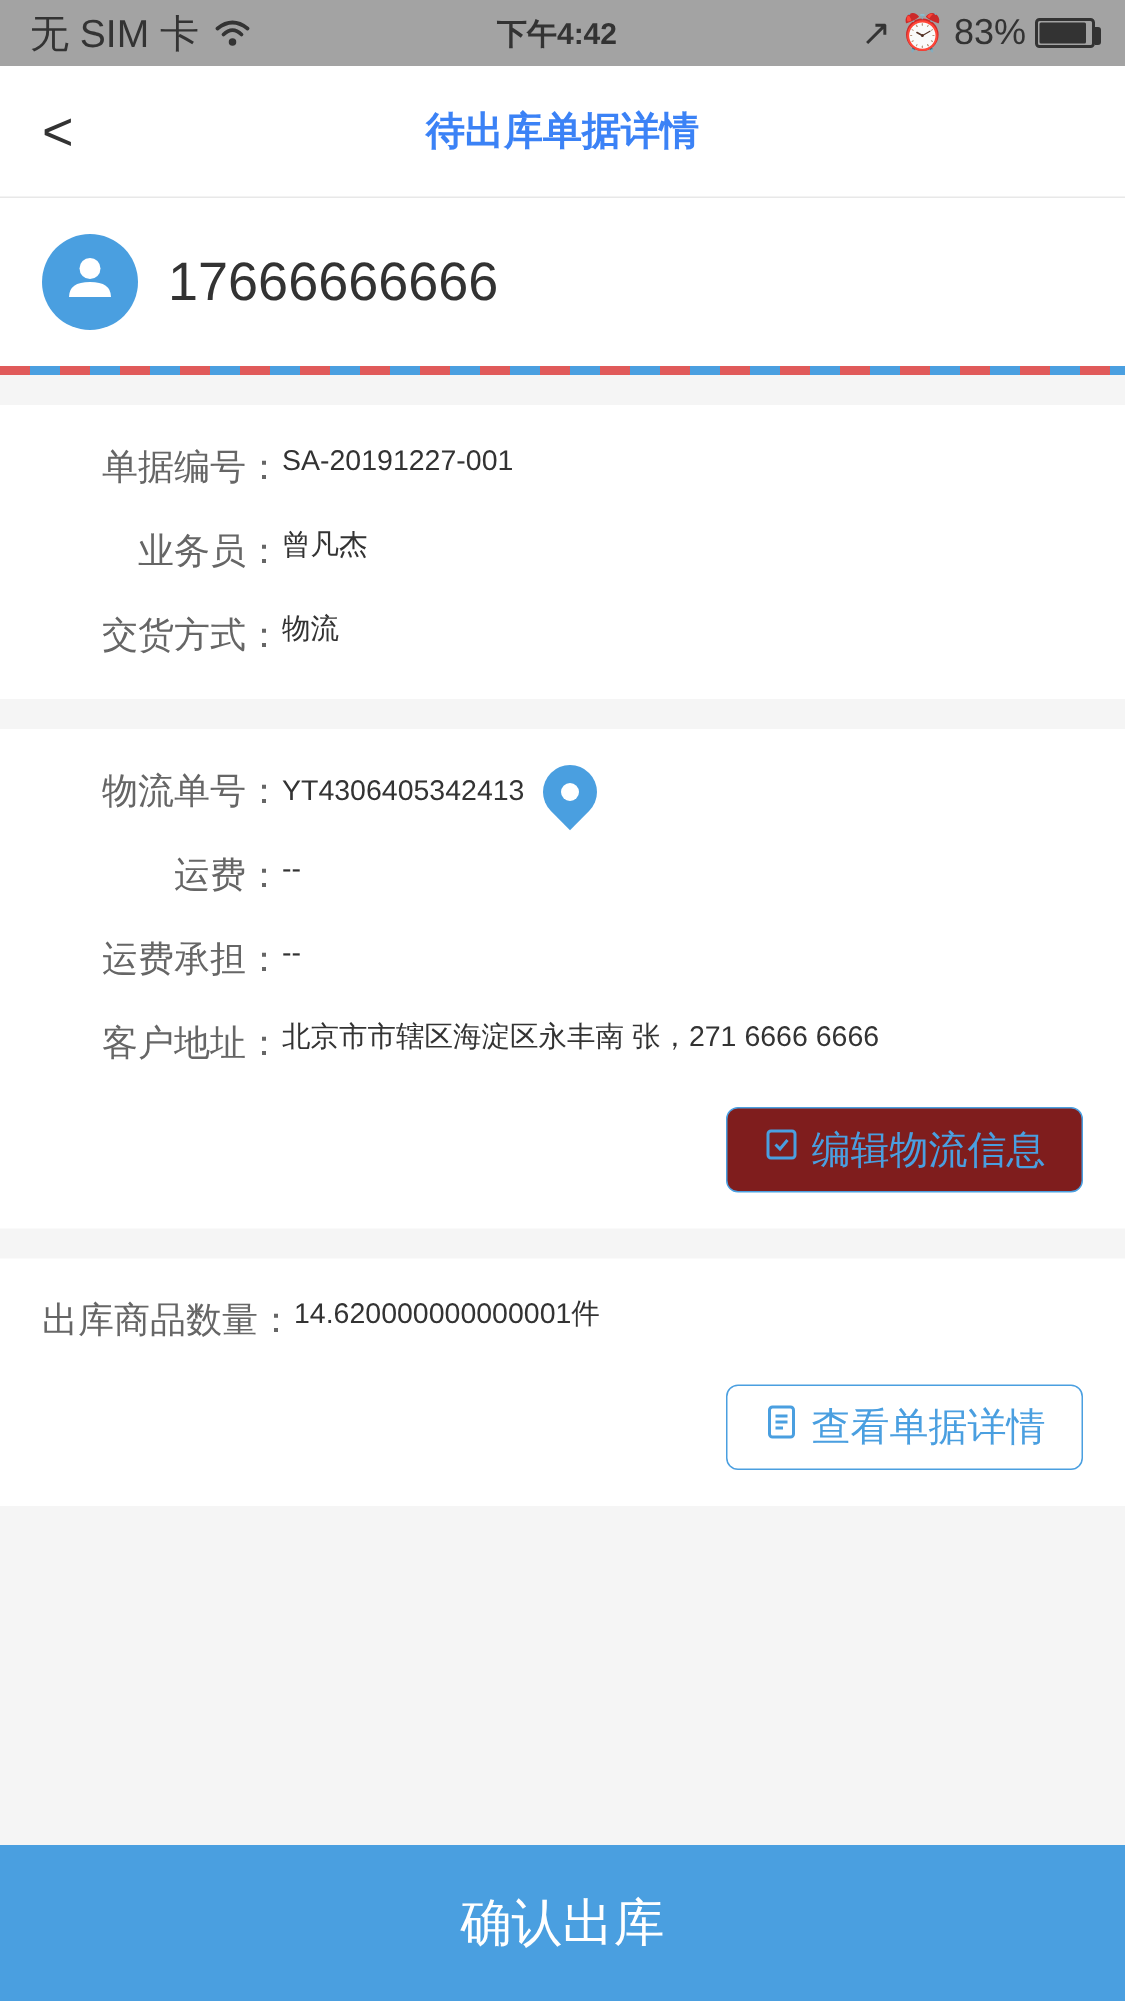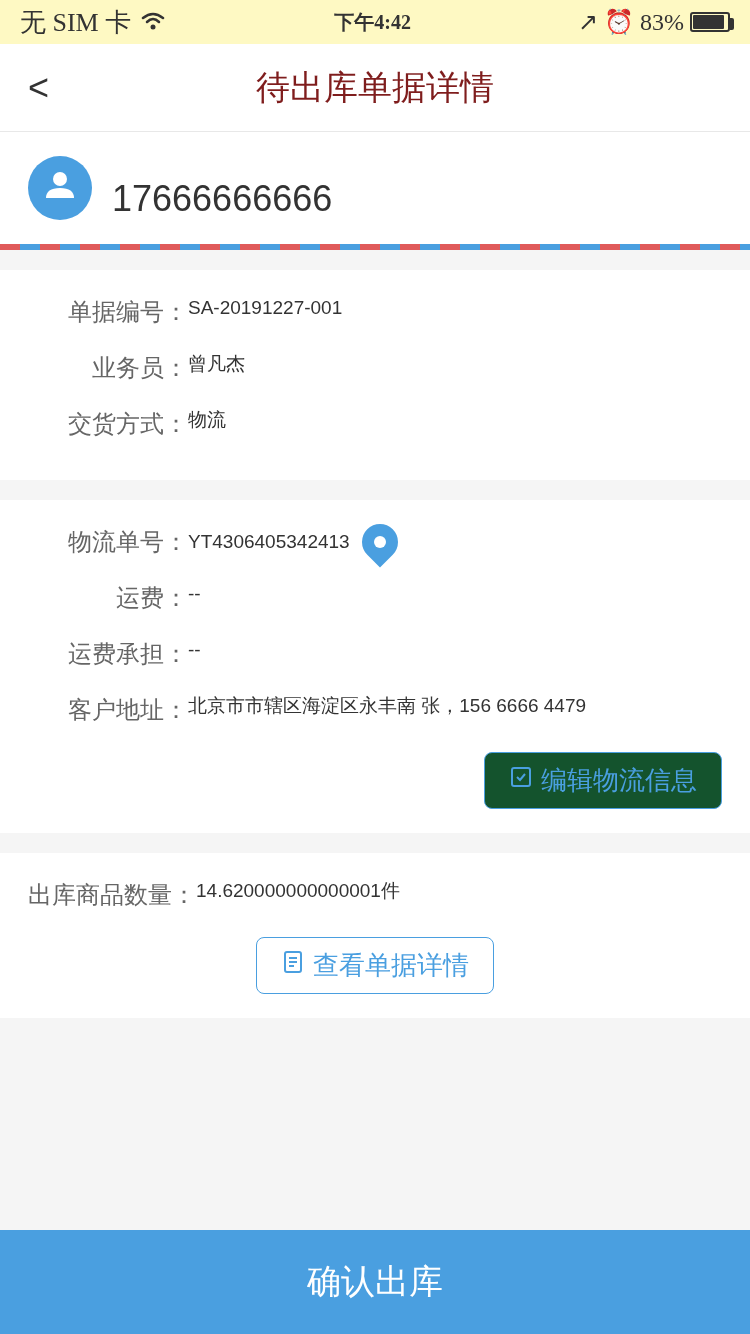--- a/index.html
+++ b/index.html
@@ -11,28 +11,27 @@
       font-family: -apple-system, 'PingFang SC', 'Helvetica Neue', Arial, sans-serif;
       font-size: 28px;
       color: #333;
       position: relative;
     }
 
     
     .status-bar {
       width: 750px;
       height: 44px;
-      background: #fef9c3;
+      background: #a3a3a3;
       display: flex;
       align-items: center;
       justify-content: space-between;
       padding: 0 20px;
       font-size: 26px;
       font-weight: 500;
-      font-family: Liberation Serif, serif;
     }
     .status-left { display: flex; align-items: center; gap: 8px; }
     .status-center { font-size: 20px; font-weight: 600; }
     .status-right { display: flex; align-items: center; gap: 6px; font-size: 24px; }
     .battery-icon {
       display: inline-block;
       width: 40px; height: 20px;
       border: 2px solid #333;
       border-radius: 3px;
       position: relative;
@@ -65,42 +64,42 @@
       border-bottom: 1px solid #e8e8e8;
     }
     .nav-back {
       position: absolute;
       left: 28px;
       font-size: 36px;
       color: #333;
       cursor: pointer;
     }
     .nav-title {
-      font-size: 34px;
-      font-weight: 400;
-      color: #7f1d1d;
+      font-size: 26px;
+      font-weight: 700;
+      color: #3b82f6;
     }
 
     
     .dashed-divider {
       width: 750px;
       height: 6px;
       background: repeating-linear-gradient(
         to right,
         #e05a5a 0px, #e05a5a 20px,
         #4a9fe0 20px, #4a9fe0 40px
       );
     }
 
     
     .customer-header {
       background: #fff;
       padding: 24px 28px;
       display: flex;
-      align-items: flex-end;
+      align-items: center;
       gap: 20px;
     }
     .avatar {
       width: 64px; height: 64px;
       background: #4a9fe0;
       border-radius: 50%;
       display: flex;
       align-items: center;
       justify-content: center;
       flex-shrink: 0;
@@ -121,21 +120,21 @@
       margin-top: 20px;
       padding: 24px 28px;
     }
 
     .info-row {
       display: flex;
       align-items: flex-start;
       margin-bottom: 20px;
       line-height: 1.5;
     }
-    .info-row:last-child { margin-bottom: 14px; }
+    .info-row:last-child { margin-bottom: 0; }
     .info-label {
       color: #666;
       font-size: 24px;
       white-space: nowrap;
       min-width: 160px;
       text-align: right;
     }
     .info-value {
       color: #333;
       font-size: 19px;
@@ -155,31 +154,31 @@
     }
     .edit-btn {
       border: 1.5px solid #4a9fe0;
       color: #4a9fe0;
       border-radius: 8px;
       padding: 10px 24px;
       font-size: 26px;
       display: flex;
       align-items: center;
       gap: 8px;
-      background: #14532d;
+      background: #7f1d1d;
       cursor: pointer;
     }
     .edit-btn-icon {
       font-size: 26px;
     }
 
     
     .view-btn-row {
       display: flex;
-      justify-content: center;
+      justify-content: flex-end;
       margin-top: 24px;
     }
     .view-btn {
       border: 1.5px solid #4a9fe0;
       color: #4a9fe0;
       border-radius: 8px;
       padding: 10px 24px;
       font-size: 26px;
       display: flex;
       align-items: center;
@@ -282,21 +281,21 @@
   <div class="info-row">
     <span class="info-label">运费：</span>
     <span class="info-value">--</span>
   </div>
   <div class="info-row">
     <span class="info-label">运费承担：</span>
     <span class="info-value">--</span>
   </div>
   <div class="info-row">
     <span class="info-label">客户地址：</span>
-    <span class="info-value">北京市市辖区海淀区永丰南  张，156 6666 4479</span>
+    <span class="info-value">北京市市辖区海淀区永丰南  张，271 6666 6666</span>
   </div>
   <div class="edit-btn-row">
     <button class="edit-btn">
       <span class="edit-btn-icon">
         <svg width="24" height="24" viewBox="0 0 24 24" fill="none" stroke="#4a9fe0" stroke-width="2">
           <rect x="3" y="3" width="18" height="18" rx="2"></rect>
           <path d="M8 12 L11 15 L16 9"></path>
         </svg>
       </span>
       <span>编辑物流信息</span>

